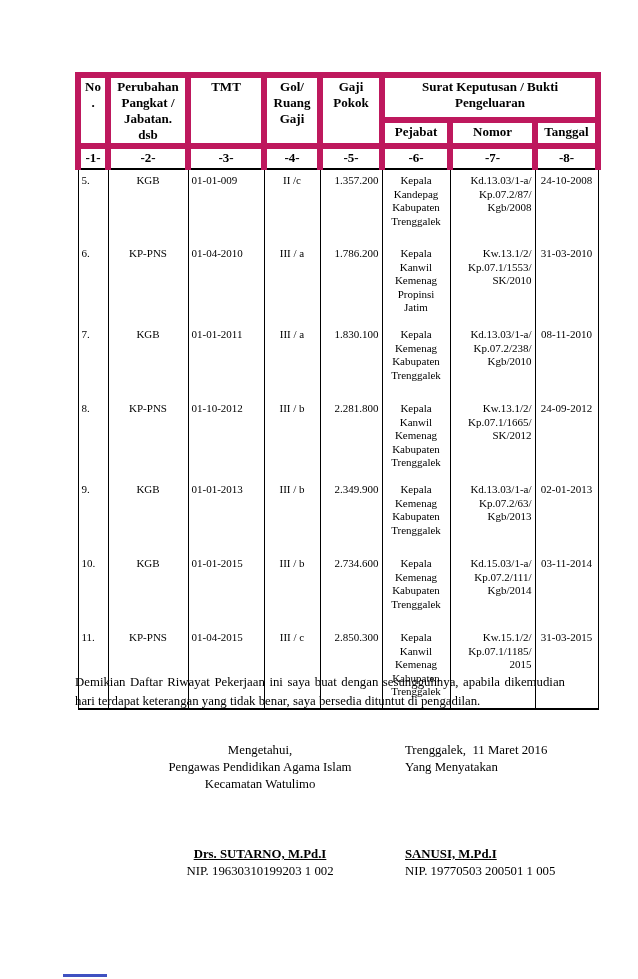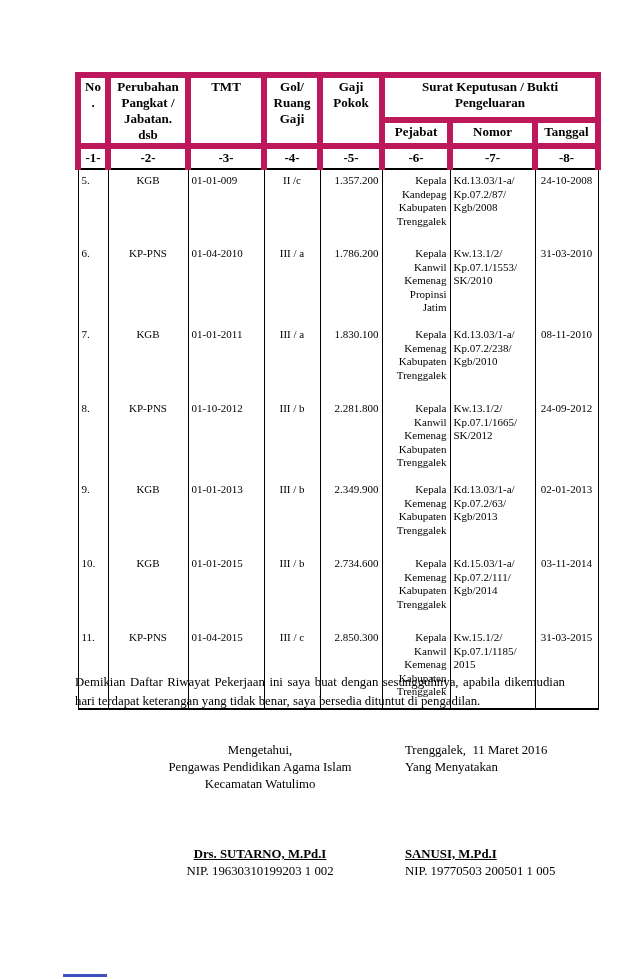--- a/index.html
+++ b/index.html
@@ -45,22 +45,22 @@
     border-right: 1px solid #000;
     vertical-align: top;
     padding: 4px 3px 10px 3px;
     height: 74px;
   }
   td.c-no   { text-align: left; padding-left: 5px; }
   td.c-per  { text-align: center; padding-left: 5px; }
   td.c-tmt  { text-align: left; }
   td.c-gol  { text-align: center; }
   td.c-gaji { text-align: right; padding-right: 5px; }
-  td.c-pej  { text-align: right; padding-left: 5px; }
-  td.c-nom  { text-align: left; padding-left: 4px; margin-left: 8px; }
+  td.c-pej  { text-align: center; padding-left: 5px; }
+  td.c-nom  { text-align: right; padding-left: 4px; margin-left: 8px; }
   td.c-tgl  { text-align: center; padding-left: 4px; }
   th.h-no { text-align: center; }
 
   
   .closing {
     position: absolute;
     left: 75px; top: 673px;
     width: 490px;
     font-size: 12.8px;
     line-height: 1.45;

